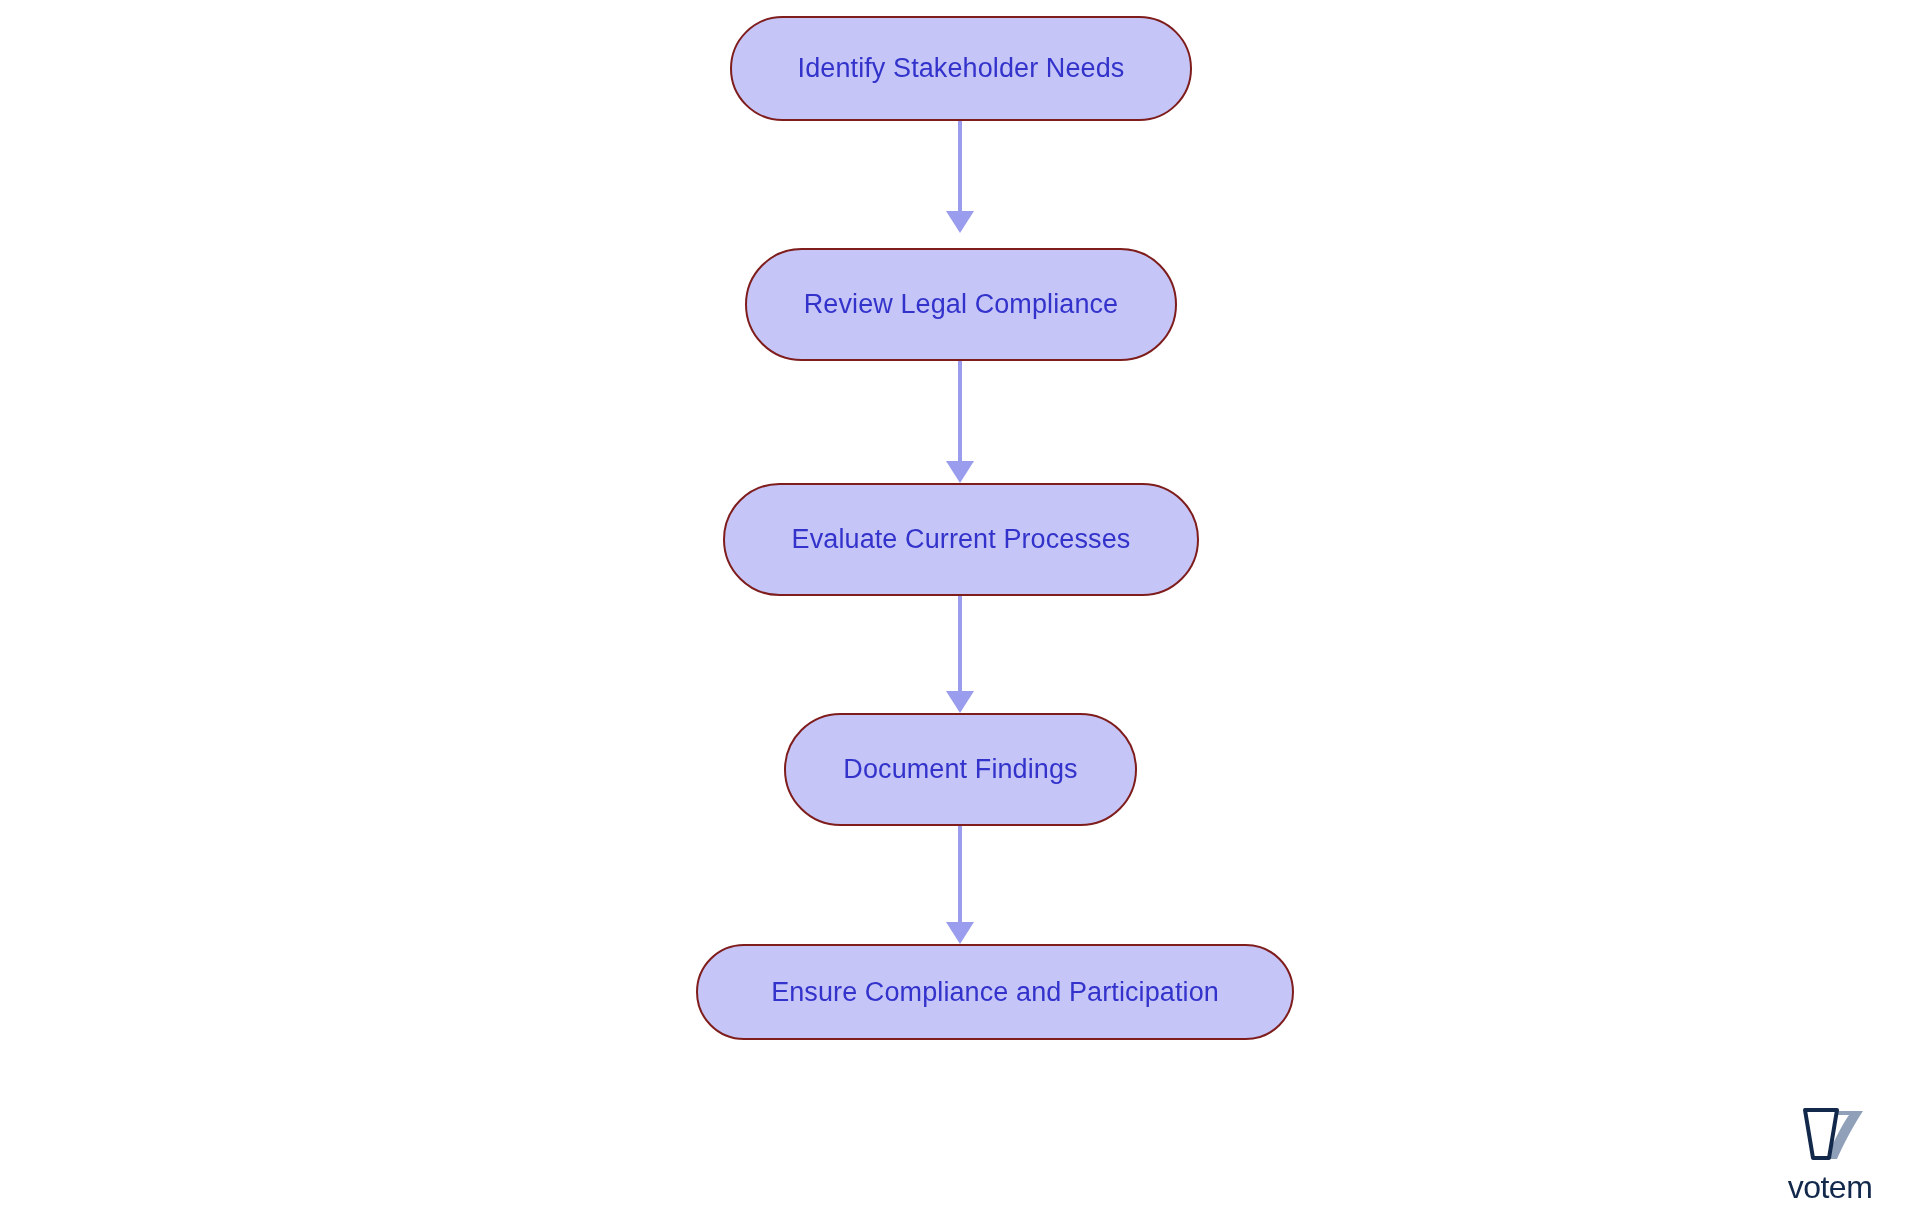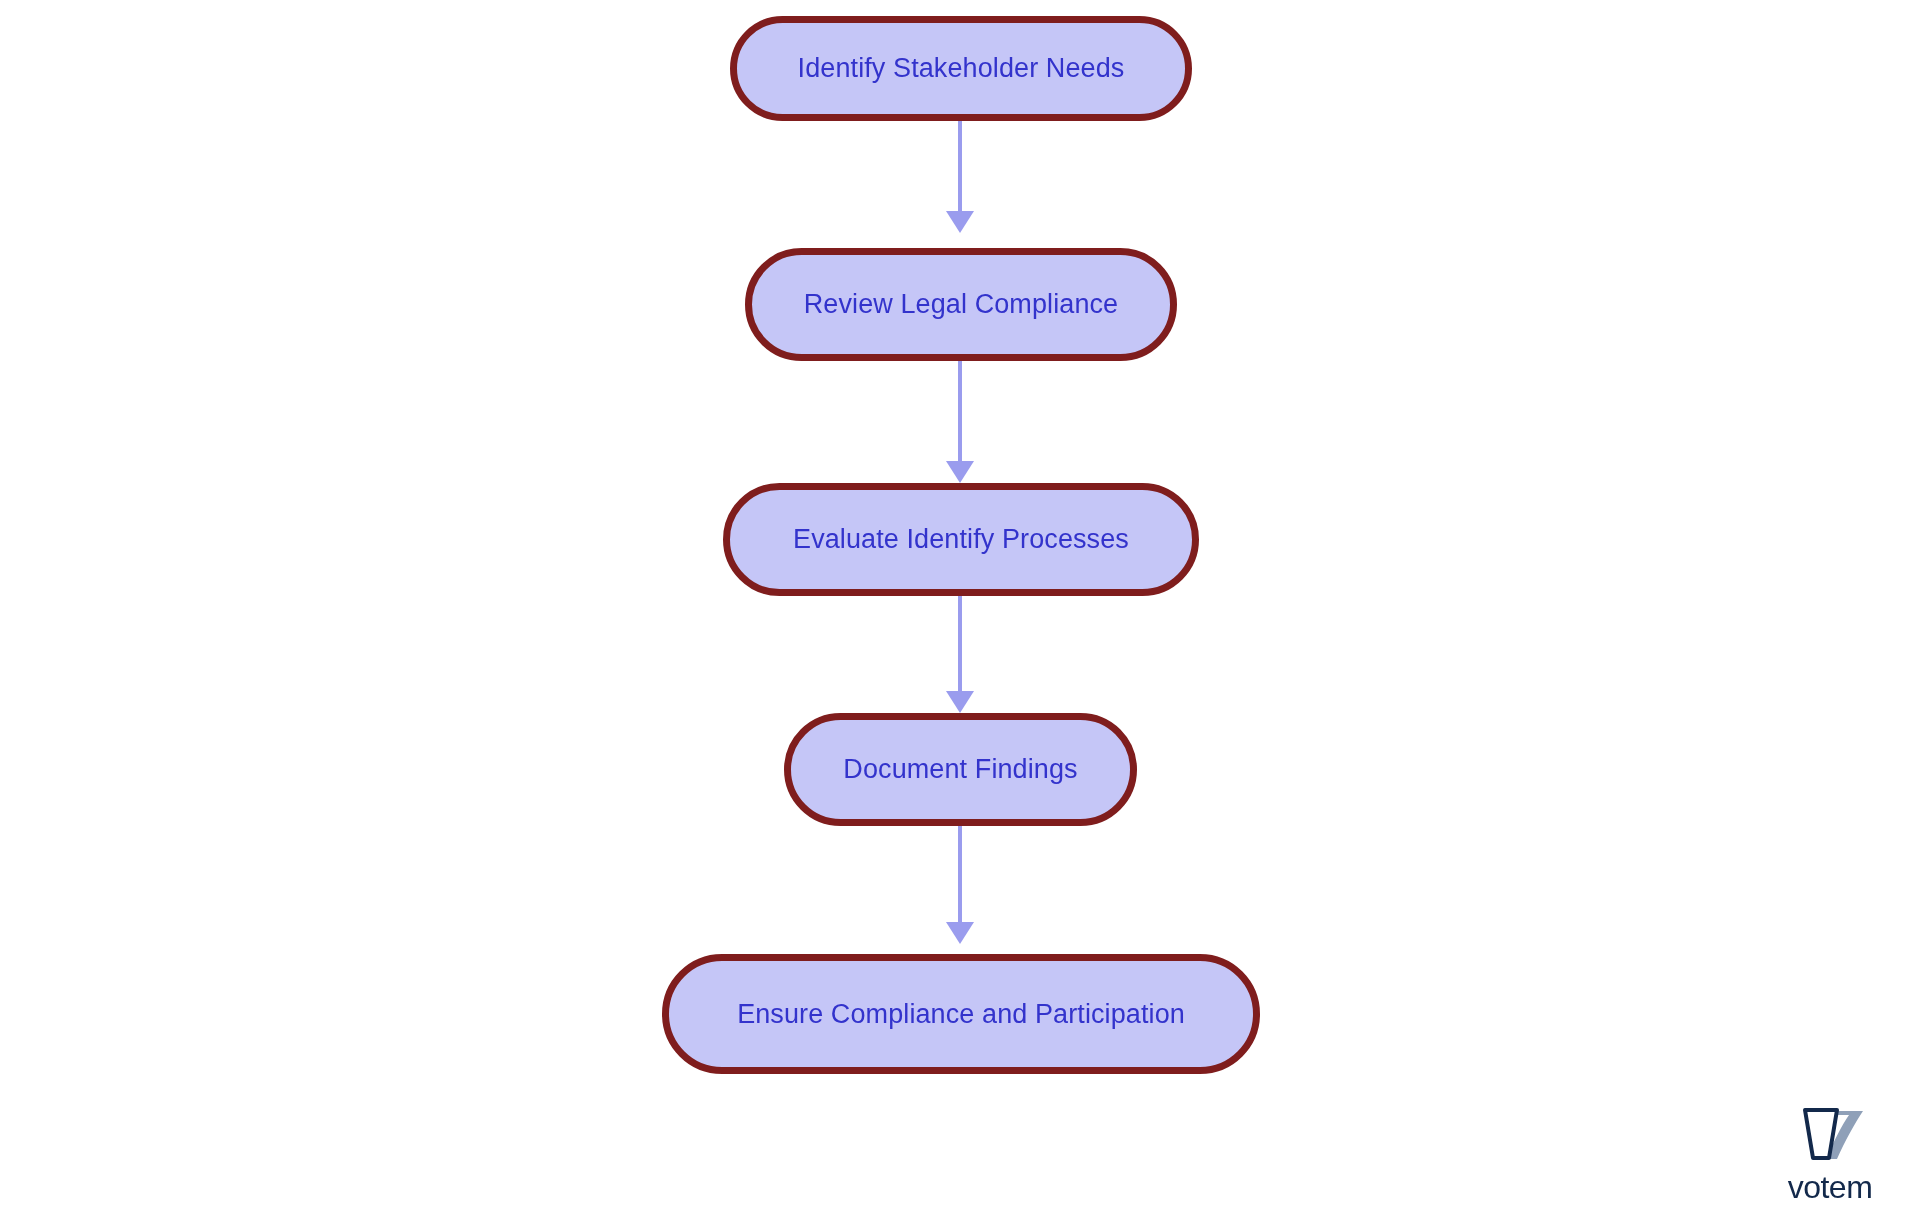--- a/index.html
+++ b/index.html
@@ -21,21 +21,21 @@
     top: 0;
     width: 1920px;
     height: 1215px;
   }
 
   
   .node {
     position: absolute;
     box-sizing: border-box;
     background: #c5c6f7;
-    border: 7px solid #7f1d1d;
+    border: 2px solid #7f1d1d;
     border-radius: 9999px;
     display: flex;
     align-items: center;
     justify-content: center;
     color: #3333cc;
     font-size: 27px;
     font-weight: 400;
     letter-spacing: 0.1px;
     white-space: nowrap;
     line-height: 1;
@@ -114,38 +114,38 @@
   <div class="node" id="node-2" style="left:745px; top:248px; width:432px; height:113px;">
     <span class="node-label">Review Legal Compliance</span>
   </div>
 
   <div class="connector" style="left:946px; top:361px; width:28px; height:122px;">
     <div class="connector-line" style="height:102px;"></div>
     <div class="connector-head"></div>
   </div>
 
   <div class="node" id="node-3" style="left:723px; top:483px; width:476px; height:113px;">
-    <span class="node-label">Evaluate Identify Processes</span>
+    <span class="node-label">Evaluate Current Processes</span>
   </div>
 
   <div class="connector" style="left:946px; top:596px; width:28px; height:117px;">
     <div class="connector-line" style="height:97px;"></div>
     <div class="connector-head"></div>
   </div>
 
   <div class="node" id="node-4" style="left:784px; top:713px; width:353px; height:113px;">
     <span class="node-label">Document Findings</span>
   </div>
 
   <div class="connector" style="left:946px; top:826px; width:28px; height:118px;">
     <div class="connector-line" style="height:98px;"></div>
     <div class="connector-head"></div>
   </div>
 
-  <div class="node" id="node-5" style="left:662px; top:944px; width:598px; height:120px;margin-top:10px;">
+  <div class="node" id="node-5" style="left:696px; top:944px; width:598px; height:96px;">
     <span class="node-label">Ensure Compliance and Participation</span>
   </div>
 
 </div>
 
 <div id="brand-logo">
   <svg id="brand-mark" viewBox="0 0 74 60">
 
     <path d="M31 8 L70 8 C62 20 52 38 44 56 L33 56 C41 38 49 22 56 12 L31 12 Z" fill="#8fa0b8"></path>
     <path d="M30 10 L44 56 L33 56 L22 14 Z" fill="#8fa0b8" opacity="0.85"></path>

